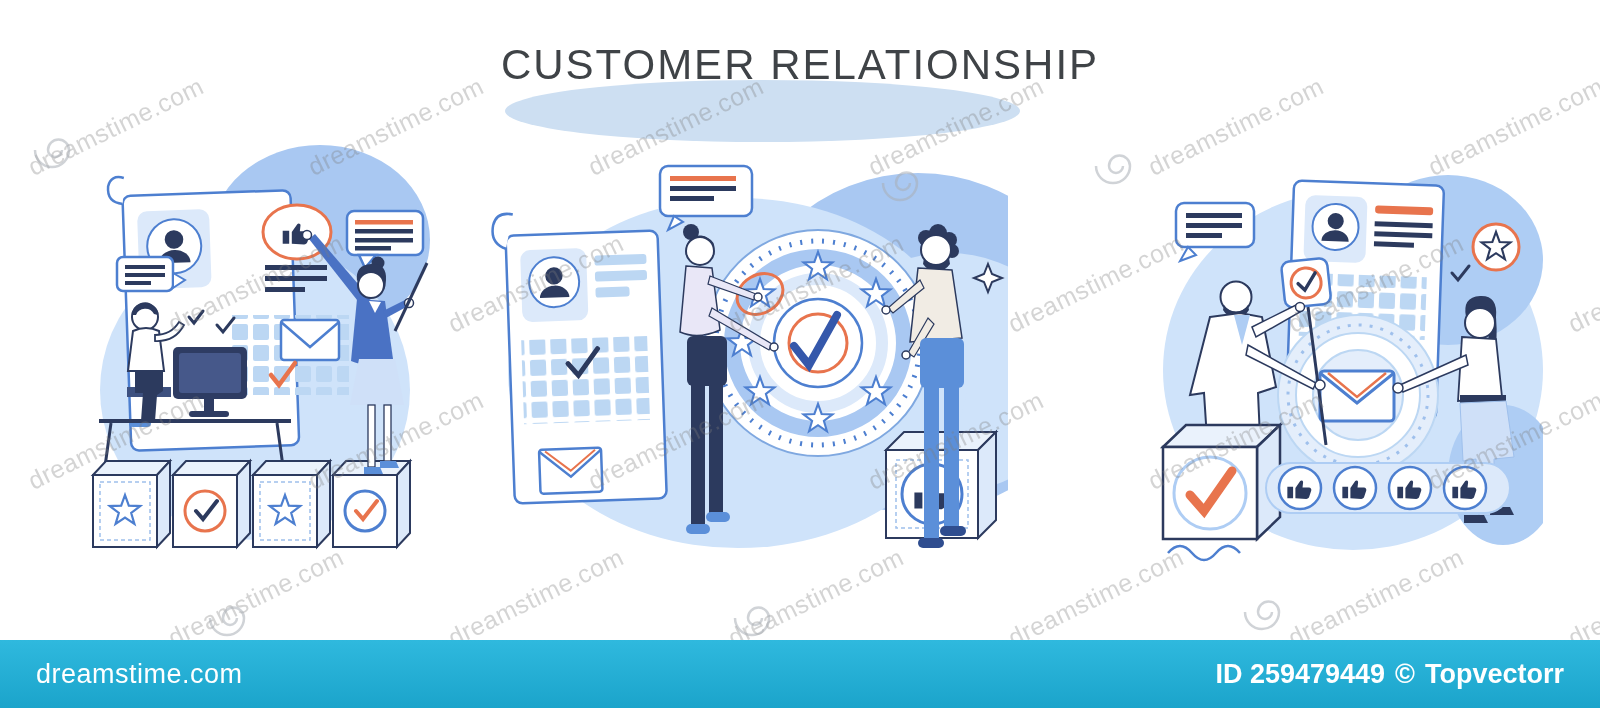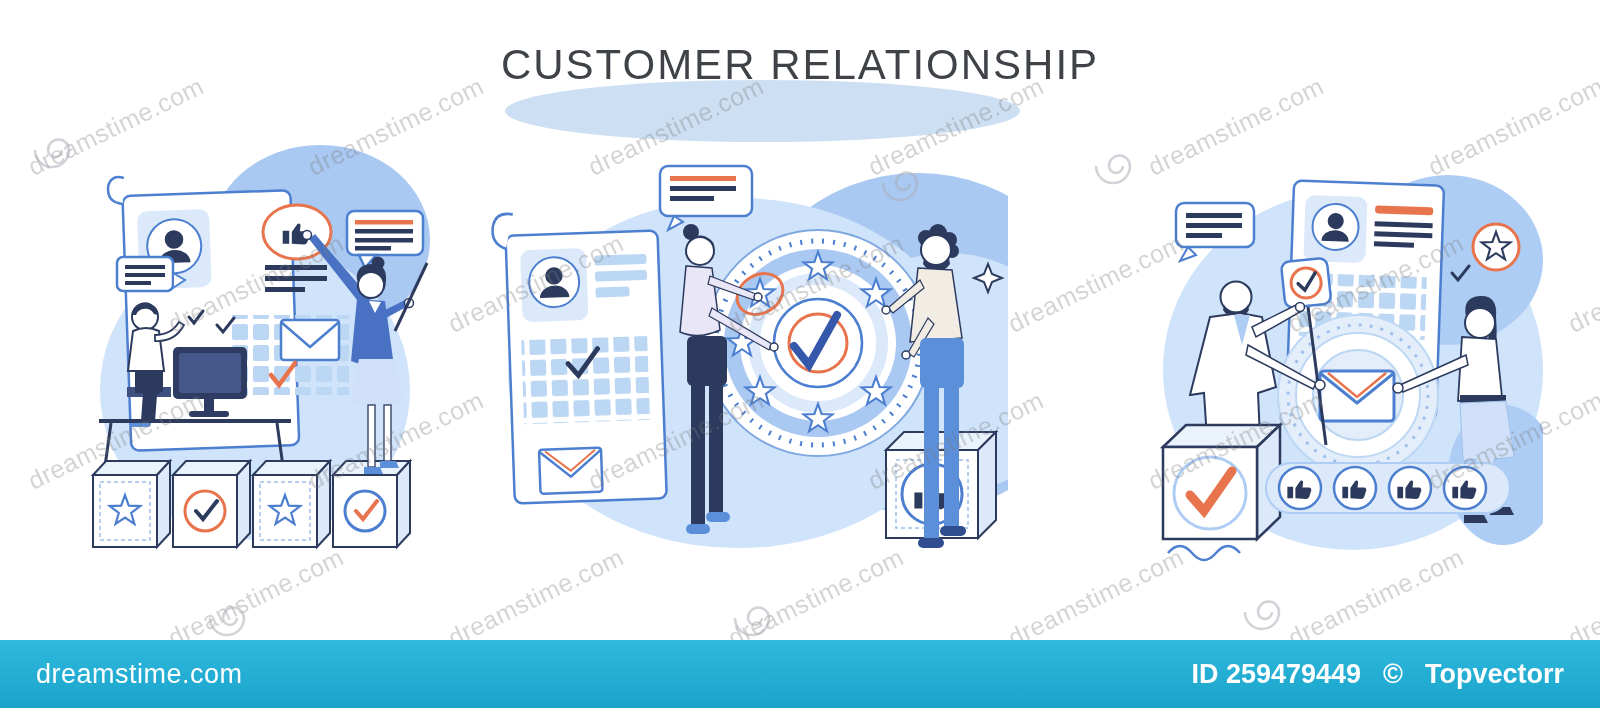--- a/index.html
+++ b/index.html
@@ -13,21 +13,21 @@
   .scene-left{left:85px;top:135px;}
   .scene-middle{left:488px;top:148px;}
   .scene-right{left:1148px;top:145px;}
   .watermark-layer{position:absolute;left:0;top:0;right:0;bottom:68px;overflow:hidden;pointer-events:none;}
   .wm{position:absolute;transform:rotate(-26deg);color:rgba(125,125,125,0.33);
       font-size:25px;letter-spacing:.5px;white-space:nowrap;}
   .footer{position:absolute;left:0;bottom:0;width:100%;height:68px;box-sizing:border-box;
       background:linear-gradient(180deg,#2fb9de,#1ba4cb);
       display:flex;align-items:center;justify-content:space-between;padding:0 36px;color:#ffffff;}
   .footer .brand{font-size:27px;letter-spacing:.5px;}
-  .footer .credit{font-size:27px;font-weight:bold;display:flex;gap:22px;align-items:center;}
+  .footer .credit{font-size:27px;font-weight:bold;display:flex;gap:10px;align-items:center;}
 </style>
 </head>
 <body>
 
 <div class="page">
 
   <svg width="0" height="0" style="position:absolute" aria-hidden="true">
     <defs>
       <path id="star16" d="M0,-16 L3.8,-5.3 L15.2,-4.9 L6.2,2 L9.4,12.9 L0,6.5 L-9.4,12.9 L-6.2,2 L-15.2,-4.9 L-3.8,-5.3 Z"></path>
       <g id="thumb">

